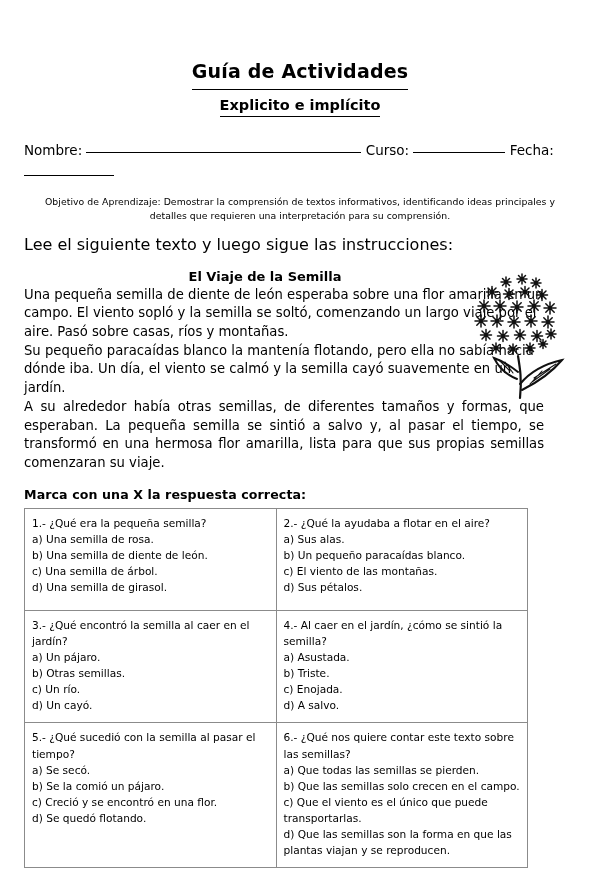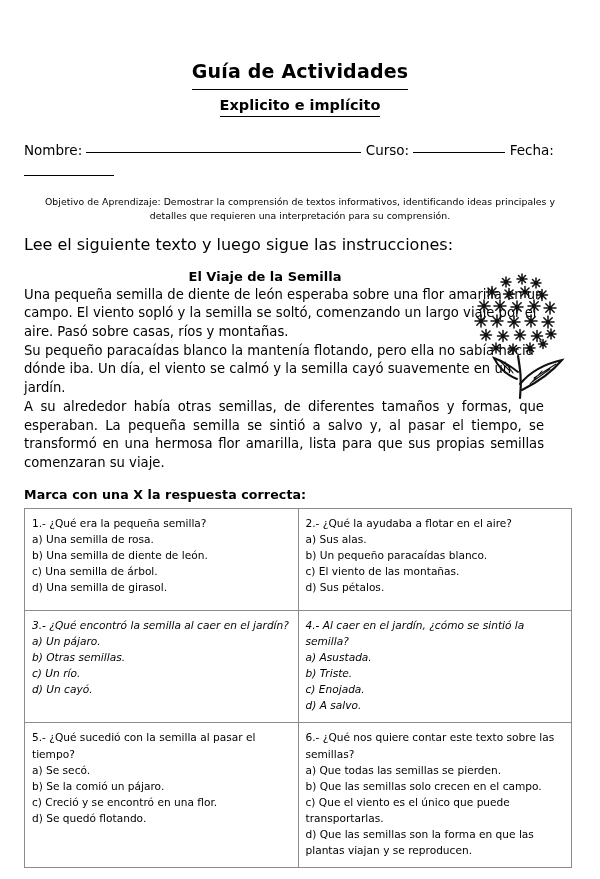--- a/index.html
+++ b/index.html
@@ -119,34 +119,34 @@
   .marca {
     margin-top: 14px;
     font-size: 12.6px;
     font-weight: bold;
     letter-spacing: 0.1px;
   }
 
   
   .qtable {
     margin-top: 6px;
-    width: 548px;
+    width: 504px;
     border-collapse: collapse;
     table-layout: fixed;
   }
   .qtable td {
     border: 1px solid #8b8b8b;
     vertical-align: top;
     padding: 6px 7px 9px 7px;
     font-size: 10.6px;
     line-height: 1.52;
     width: 50%;
   }
   .qtable td.tall    { height: 86px; }
-  .qtable td.tall2   { height: 80px; font-style: italic; }
+  .qtable td.tall2   { height: 80px; }
   .qtable td.tall3   { height: 113px; }
   .q-stem { display: block; }
   .q-opt  { display: block; }
 
   
   .activity2 {
     position: absolute;
     left: 24px;
     bottom: 35px;
     font-size: 11.4px;

